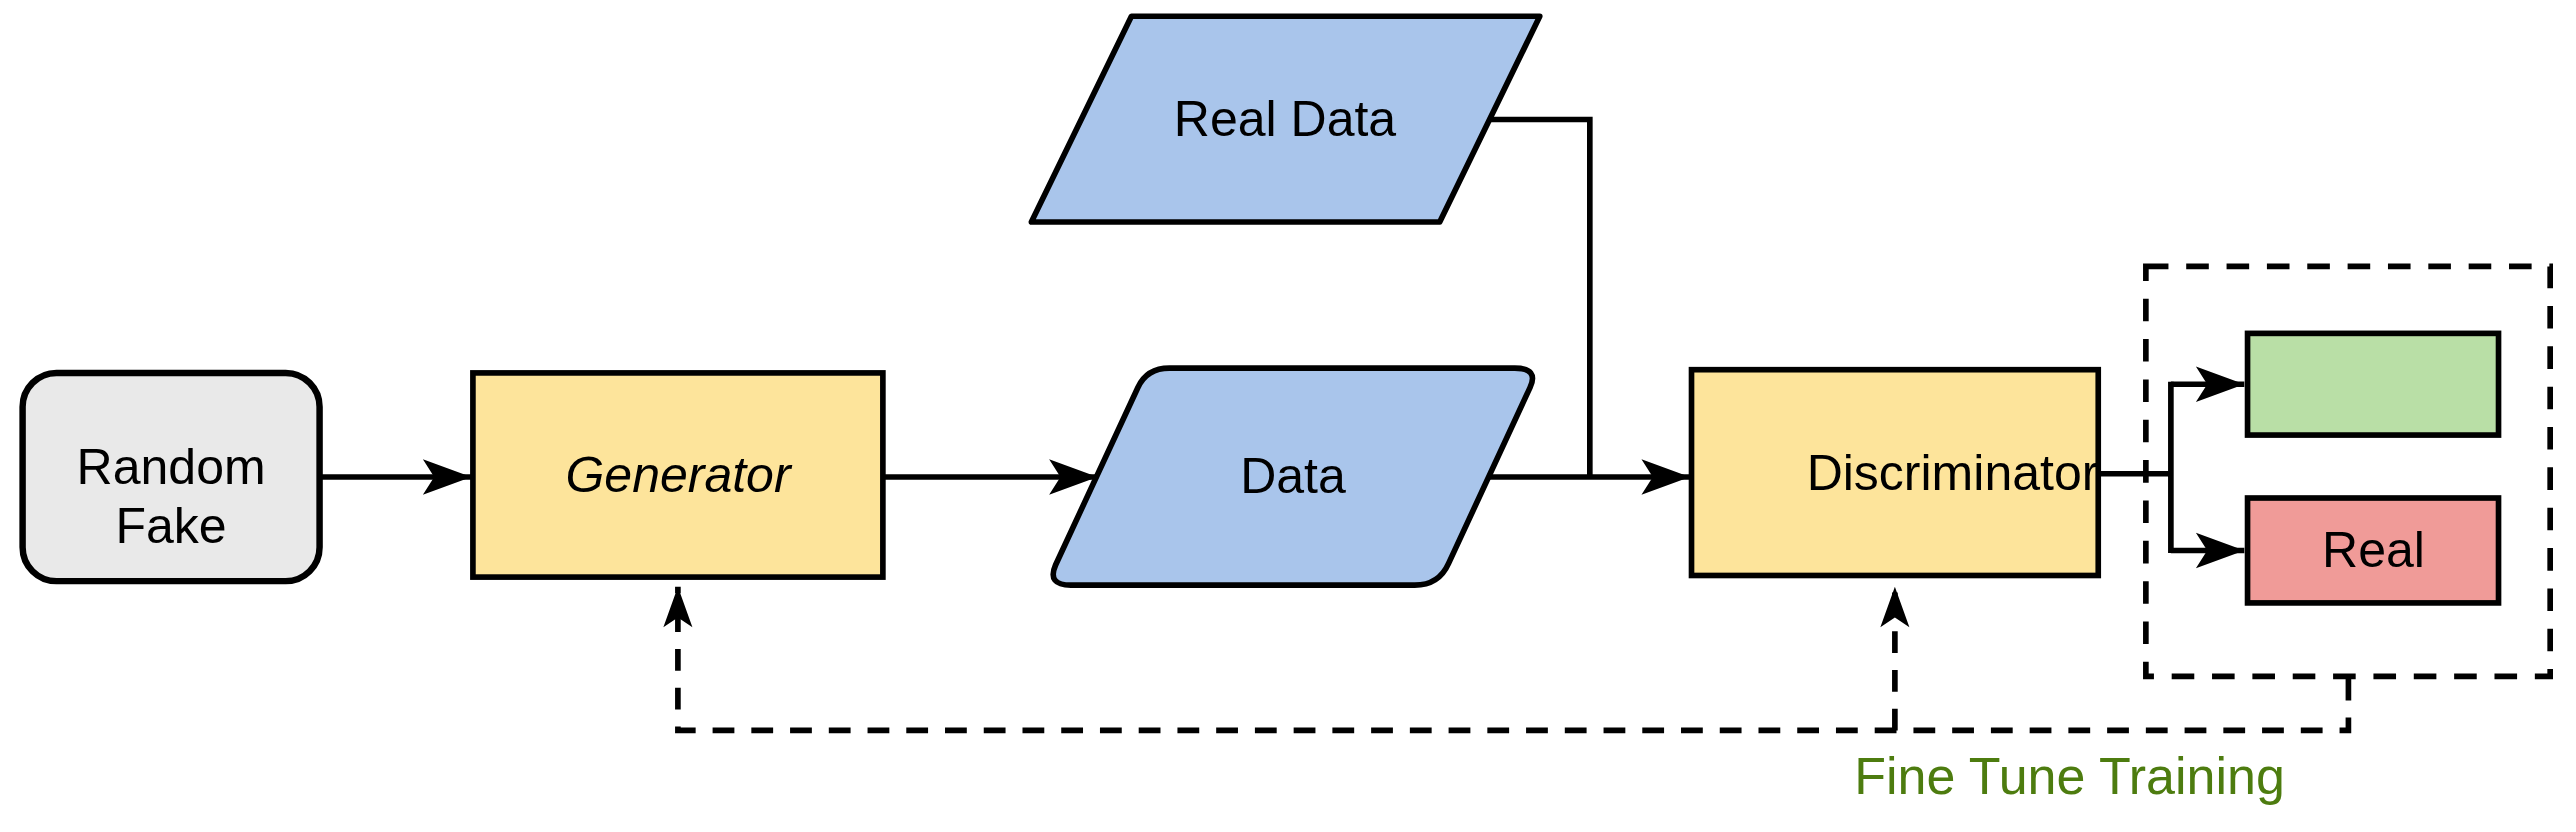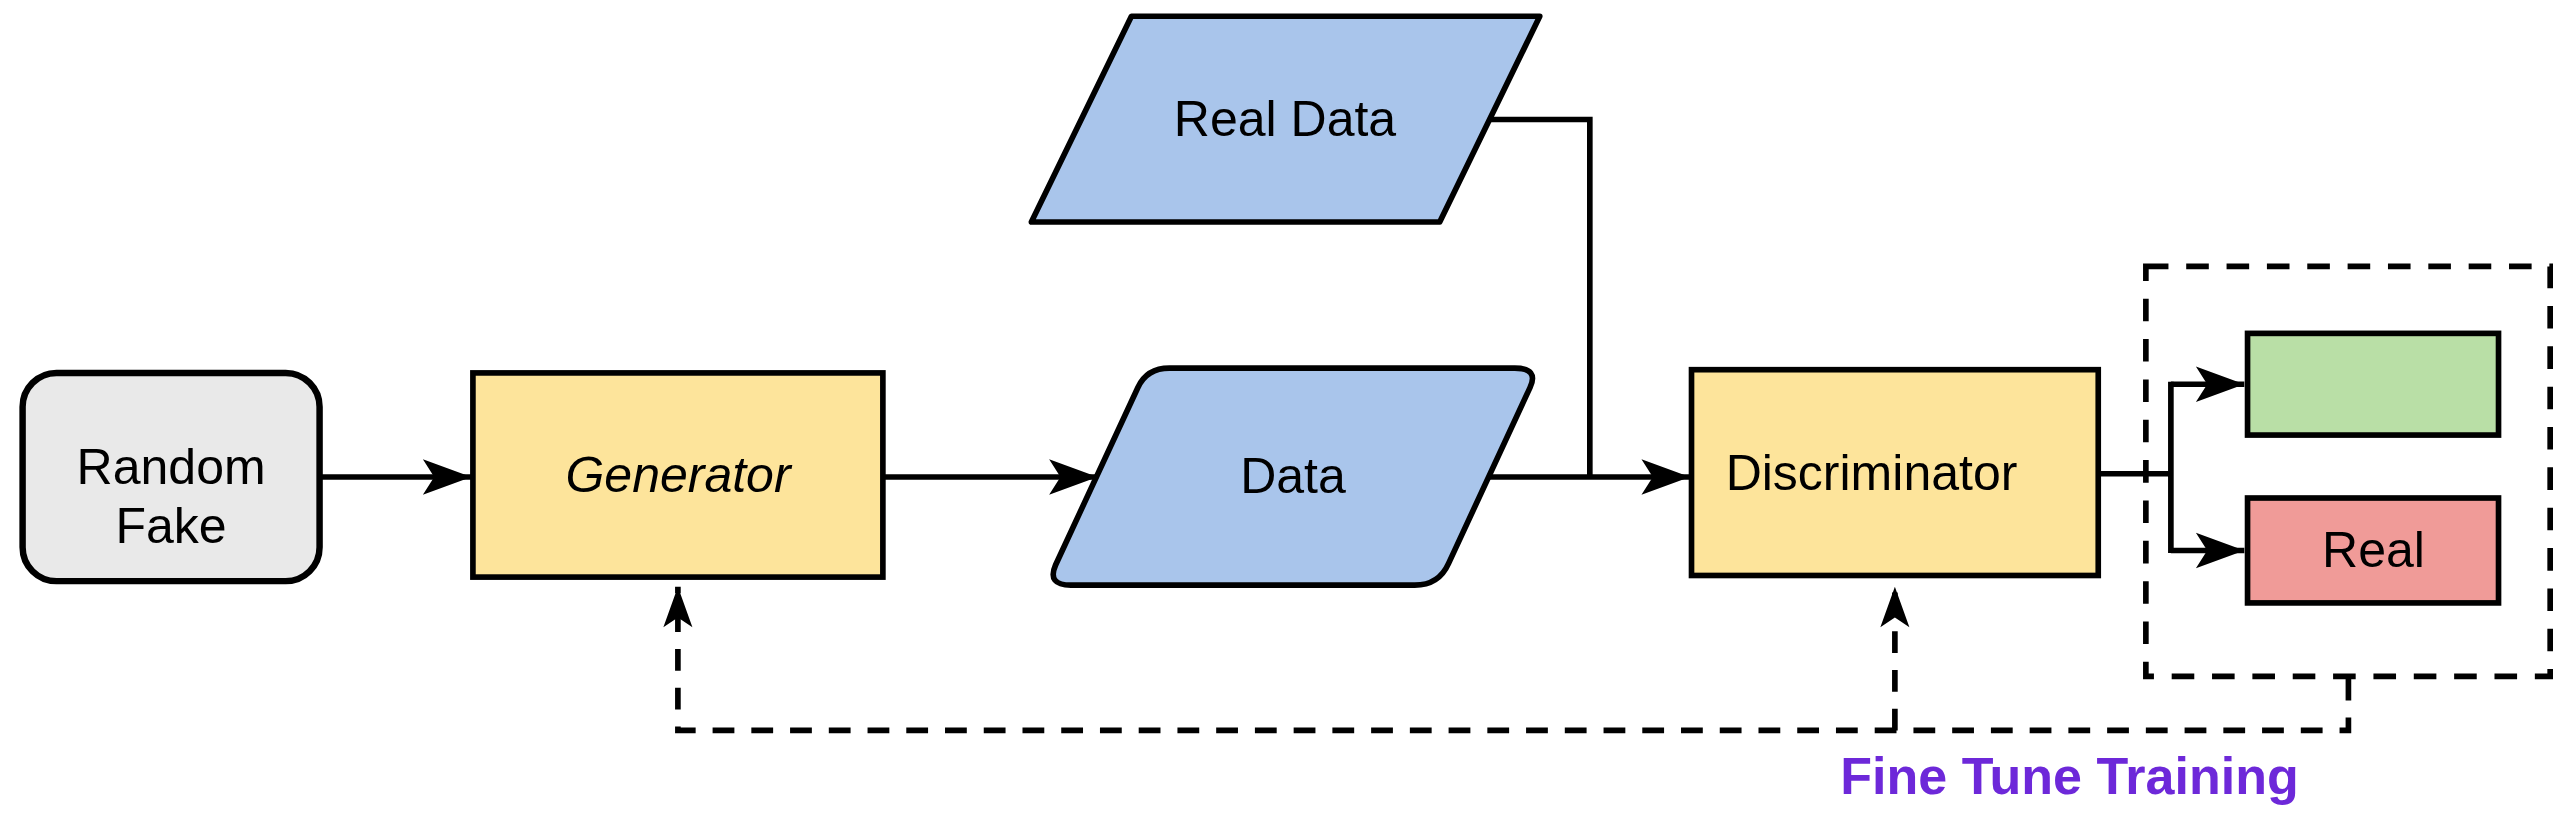--- a/index.html
+++ b/index.html
@@ -30,23 +30,22 @@
     text-align: left;
     font-size: 50px;
     line-height: 1.18;
     color: #000000;
     pointer-events: none;
   }
   .free-label {
     position: absolute;
     text-align: center;
     font-size: 52px;
-    color: #6d28d9;
+    color: #4d7c0f;
     white-space: nowrap;
-    font-weight: bold;
   }
 </style>
 </head>
 <body>
 
 <div id="stage">
 
   <svg width="2576" height="833" viewBox="0 0 3192 1032">
     <defs>
       <marker id="arrowSolid" markerUnits="userSpaceOnUse" markerWidth="64" markerHeight="48" refX="62" refY="24" orient="auto">
@@ -97,21 +96,21 @@
   </div>
 
   <div class="node-label" style="left:473px; top:373px; width:410px; height:204px;font-style:italic;">Generator</div>
 
   <div class="node-label" style="left:1031px; top:16px; width:508px; height:206px;">Real Data</div>
 
   <div class="node-label" style="left:1047px; top:368px; width:492px; height:217px;">
     <div>Data</div>
   </div>
 
-  <div class="node-label" style="left:1668px; top:370px; width:407px; height:206px;">Discriminator</div>
+  <div class="node-label" style="left:1749px; top:370px; width:407px; height:206px;">Discriminator</div>
 
 
   <div class="node-label" style="left:2248px; top:498px; width:251px; height:105px;">Real</div>
 
   <div class="free-label" style="left:1803px; top:746px; width:533px;">Fine Tune Training</div>
 
 </div>
 
 
 </body></html>

